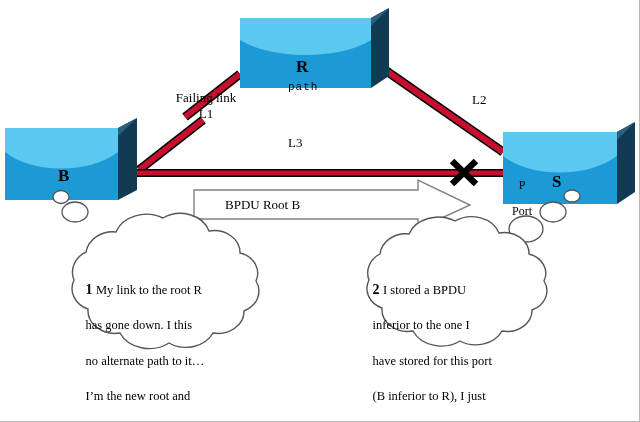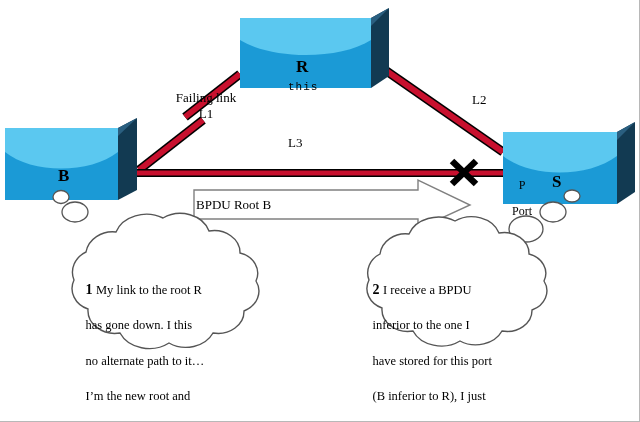--- a/index.html
+++ b/index.html
@@ -173,48 +173,48 @@
         a 29,24 0 0 1 -42,10
         a 31,25 0 0 1 -47,-10
         a 26,22 0 0 1 -31,-23
         a 24,21 0 0 1 -13,-28
         a 25,22 0 0 1 11,-26
         Z" fill="#ffffff" stroke="#555555" stroke-width="1.4"></path>
     </g>
   </svg>
 
   <div class="txt switch-label" style="left:296px; top:57px;">R</div>
-  <div class="txt switch-sub" style="left:288px; top:81px;">this</div>
+  <div class="txt switch-sub" style="left:288px; top:81px;">path</div>
 
   <div class="txt switch-label" style="left:58px; top:166px;">B</div>
 
   <div class="txt switch-label" style="left:552px; top:172px;">S</div>
 
   <div class="txt port-label" style="left:503px; top:164px; width:38px;margin-top:40px;">Port</div>
   <div class="txt port-label" style="left:503px; top:178px; width:38px;">P</div>
 
   <div class="txt failing-label" style="left:156px; top:90px; width:100px;">Failing link</div>
   <div class="txt failing-label" style="left:156px; top:106px; width:100px;">L1</div>
 
   <div class="txt link-label" style="left:440px; top:92px;margin-left:32px;">L2</div>
 
   <div class="txt link-label" style="left:288px; top:135px;">L3</div>
 
-  <div class="txt banner-label" style="left:196px; top:197px;text-align:right;">BPDU Root B</div>
+  <div class="txt banner-label" style="left:225px; top:197px;text-align:right;">BPDU Root B</div>
 
   <div class="txt bubble-text" style="left:73px; top:262px; width:170px;">
     <b>1 </b><span>My link to the root R</span><br>
     <span>has gone down. I this</span><br>
     <span>no alternate path to it…</span><br>
     <span>I’m the new root and</span><br>
     <br>
     
   </div>
 
   <div class="txt bubble-text" style="left:360px; top:262px; width:180px;">
-    <b>2 </b><span>I receive a BPDU</span><br>
+    <b>2 </b><span>I stored a BPDU</span><br>
     <span>inferior to the one I</span><br>
     <span>have stored for this port</span><br>
     <span>(B inferior to R), I just</span><br>
     
   </div>
 
 </div>
 
 </body></html>

